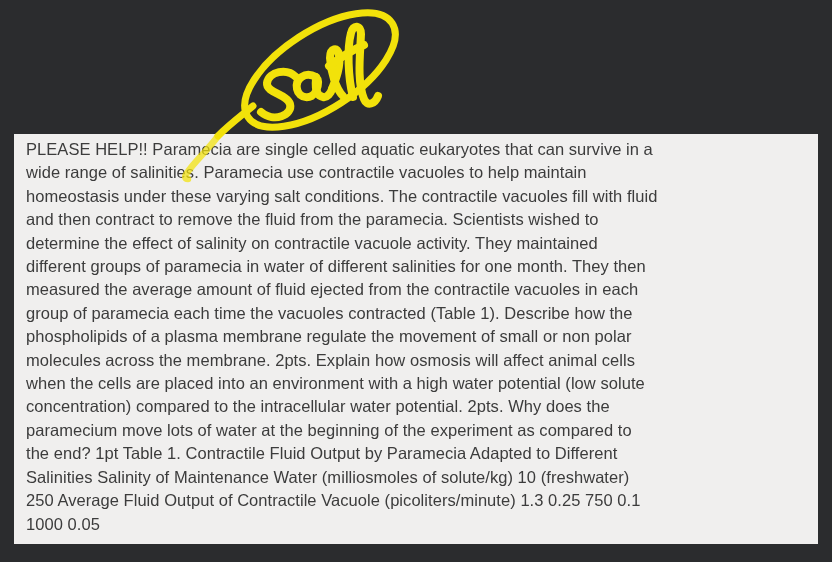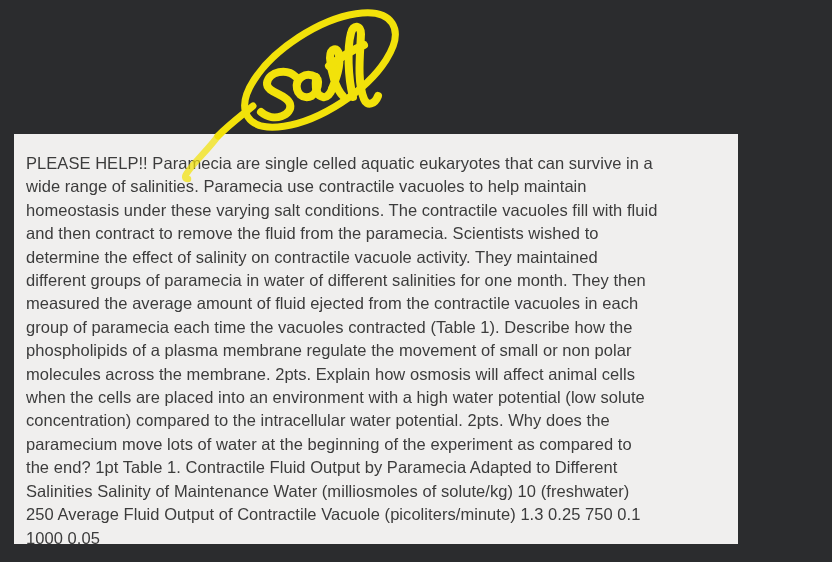--- a/index.html
+++ b/index.html
@@ -12,24 +12,24 @@
   body{
     width:832px;height:562px;
     background:var(--bg);
     position:relative;
     overflow:hidden;
     font-family:"Liberation Sans", sans-serif;
   }
   .question-card{
     position:absolute;
     left:14px; top:134px;
-    width:724px; height:410px;
+    width:804px; height:410px;
     background:var(--card);
     box-sizing:border-box;
-    padding:18px 12px;
+    padding:4px 12px;
   }
   .note-text{
     white-space:pre;
     font-size:16.5px;
     line-height:23.4px;
     letter-spacing:0.05px;
     color:var(--ink);
   }
   .annotation-layer{
     position:absolute;

